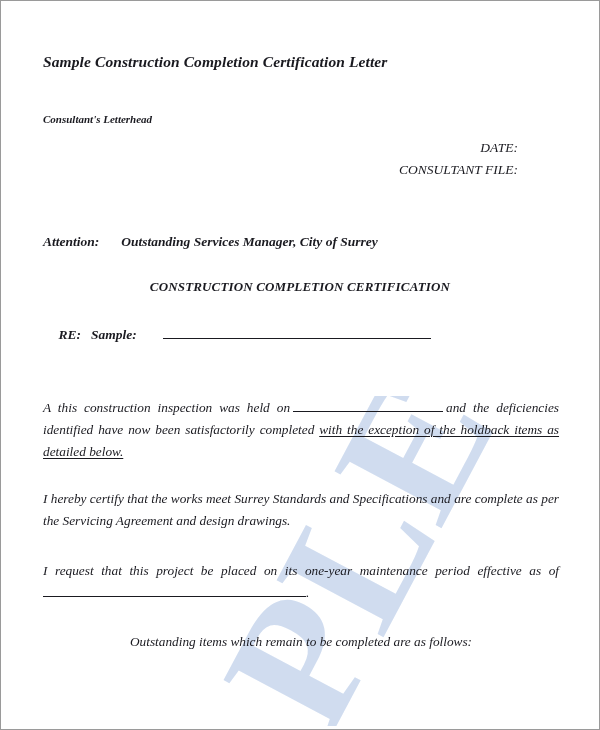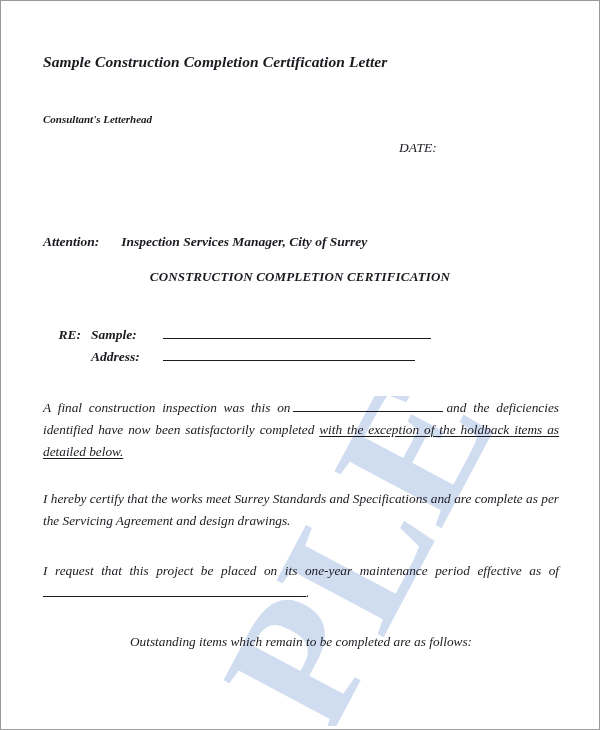--- a/index.html
+++ b/index.html
@@ -66,21 +66,21 @@
     top: 233px;
     font-size: 13.5px;
     font-weight: bold;
     white-space: nowrap;
   }
   .attention .att-label { margin-right: 22px; }
   .cert-heading {
     position: absolute;
     left: 0;
     right: 0;
-    top: 268px;
+    top: 278px;
     text-align: center;
     font-size: 13px;
     font-weight: bold;
     letter-spacing: 0.15px;
   }
   .re-block {
     position: absolute;
     left: 42px;
     top: 325px;
     font-size: 13.5px;
@@ -154,43 +154,39 @@
   </div>
 
   <div class="content">
 
     <div class="doc-title">Sample Construction Completion Certification Letter</div>
 
     <div class="letterhead">Consultant's Letterhead</div>
 
     <div class="ref-block">
       <div>DATE:</div>
+      <div>CONSULTANT FILE:</div>
     </div>
 
     <div class="attention">
-      <span class="att-label">Attention:</span><span>Inspection Services Manager, City of Surrey</span>
+      <span class="att-label">Attention:</span><span>Outstanding Services Manager, City of Surrey</span>
     </div>
 
     <div class="cert-heading">CONSTRUCTION COMPLETION CERTIFICATION</div>
 
     <div class="re-block">
       <div class="re-row">
         <span class="re-label">RE:</span>
         <span class="re-field">Sample:</span>
         <span class="re-rule project"></span>
       </div>
-      <div class="re-row">
-        <span class="re-label"></span>
-        <span class="re-field">Address:</span>
-        <span class="re-rule address"></span>
-      </div>
     </div>
 
     <div class="para p1">
-      <span>A final construction inspection was this on</span><span class="inline-rule"></span><span>and the deficiencies identified have now been satisfactorily completed</span>
+      <span>A this construction inspection was held on</span><span class="inline-rule"></span><span>and the deficiencies identified have now been satisfactorily completed</span>
       <span class="u">with the exception of the holdback items as detailed below.</span>
     </div>
 
     <div class="para p2">I hereby certify that the works meet Surrey Standards and Specifications and are complete as per the Servicing Agreement and design drawings.</div>
 
     <div class="para p3">
       <span>I request that this project be placed on its one-year maintenance period effective as of</span>
       <span class="nowrapline">
         <span class="long-rule"></span><span>.</span>
       </span>

